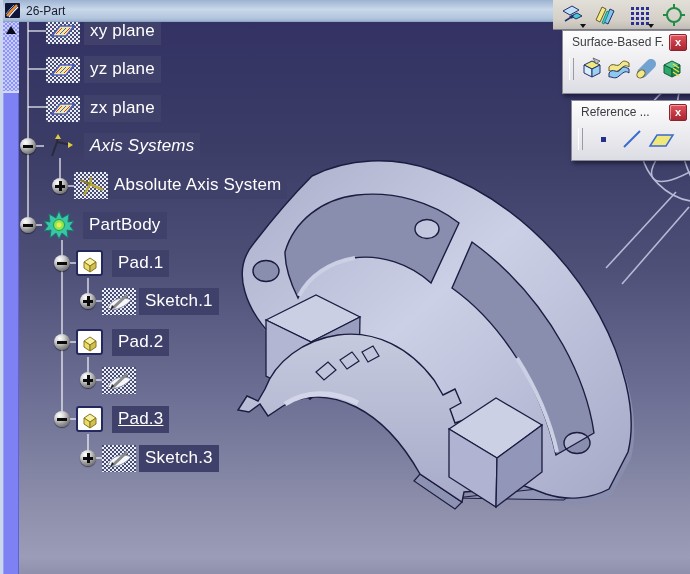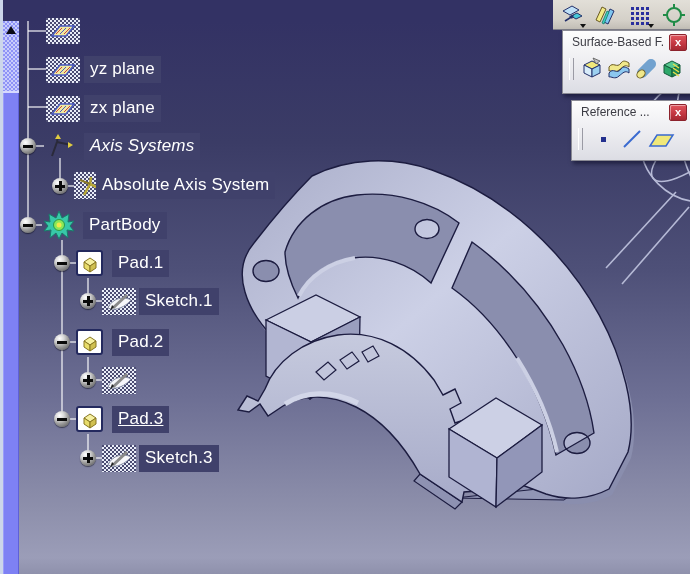--- a/index.html
+++ b/index.html
@@ -266,30 +266,33 @@
         </svg>
       </div>
     <div class="ticon chk" style="left:102px;top:445px;width:34px;height:27px;">
       <svg width="34" height="27">
           <path d="M6 20 C10 10,22 8,29 12 C24 18,14 24,6 20 Z" fill="#f6f6fa" stroke="#8890a8"></path>
       <line x1="11" y1="20" x2="25" y2="7" stroke="#8a8a8a" stroke-width="3"></line>
           <polygon points="8,23 12,19 10,17" fill="#222"></polygon>
         </svg>
       </div>
 
+    <div class="trow" style="left:84px;top:18px;">
+        <span class="tlabel lbl-text">xy plane</span>
+      </div>
     <div class="trow" style="left:84px;top:56px;">
         <span class="tlabel lbl-text">yz plane</span>
       </div>
     <div class="trow" style="left:84px;top:95px;">
         <span class="tlabel lbl-text">zx plane</span>
       </div>
     <div class="trow" style="left:84px;top:133px;font-style:italic;">
         <span class="tlabel lbl-text">Axis Systems</span>
       </div>
-    <div class="trow" style="left:96px;top:172px;">
+    <div class="trow" style="left:108px;top:172px;">
         <span class="tlabel lbl-text">Absolute Axis System</span>
       </div>
     <div class="trow" style="left:83px;top:212px;">
         <span class="tlabel lbl-text">PartBody</span>
       </div>
     <div class="trow" style="left:112px;top:250px;">
         <span class="tlabel lbl-text">Pad.1</span>
       </div>
     <div class="trow" style="left:139px;top:288px;">
         <span class="tlabel lbl-text">Sketch.1</span>
@@ -307,20 +310,29 @@
 
   <div class="vscroll">
     <div class="arrow-box checker">
         <div class="tri-up"></div>
       </div>
     <div class="thumb checker"></div>
   </div>
 
   <div class="win-edge"></div>
 
+  <div class="titlebar">
+    <svg class="doc-icon" viewBox="0 0 15 15">
+      <rect x="0" y="0" width="15" height="15" rx="1" fill="#121538"></rect>
+      <polyline points="2,13 7,7 12,2" stroke="#f09030" stroke-width="2.4" fill="none"></polyline>
+      <polyline points="4,14 9,8 13,4" stroke="#f8f8f8" stroke-width="1.2" fill="none"></polyline>
+      <polyline points="1,11 5,6 9,2" stroke="#70a8e0" stroke-width="1" fill="none"></polyline>
+    </svg>
+    <span class="title-text">26-Part</span>
+  </div>
 
   <div class="dock">
     <div class="dicon">
       <svg width="26" height="24">
           <polygon points="4,8 13,3 20,7 11,12" fill="#bfe0f8" stroke="#23306a"></polygon>
       <polygon points="12,13 18,10 23,13 17,16" fill="#46c8d8" stroke="#23306a"></polygon>
       <line x1="6" y1="18" x2="14" y2="13" stroke="#23306a" stroke-width="1.6"></line>
           <polygon points="15,12 10,13 13,16" fill="#23306a"></polygon>
         </svg>
       <div class="dd-arrow"></div>

